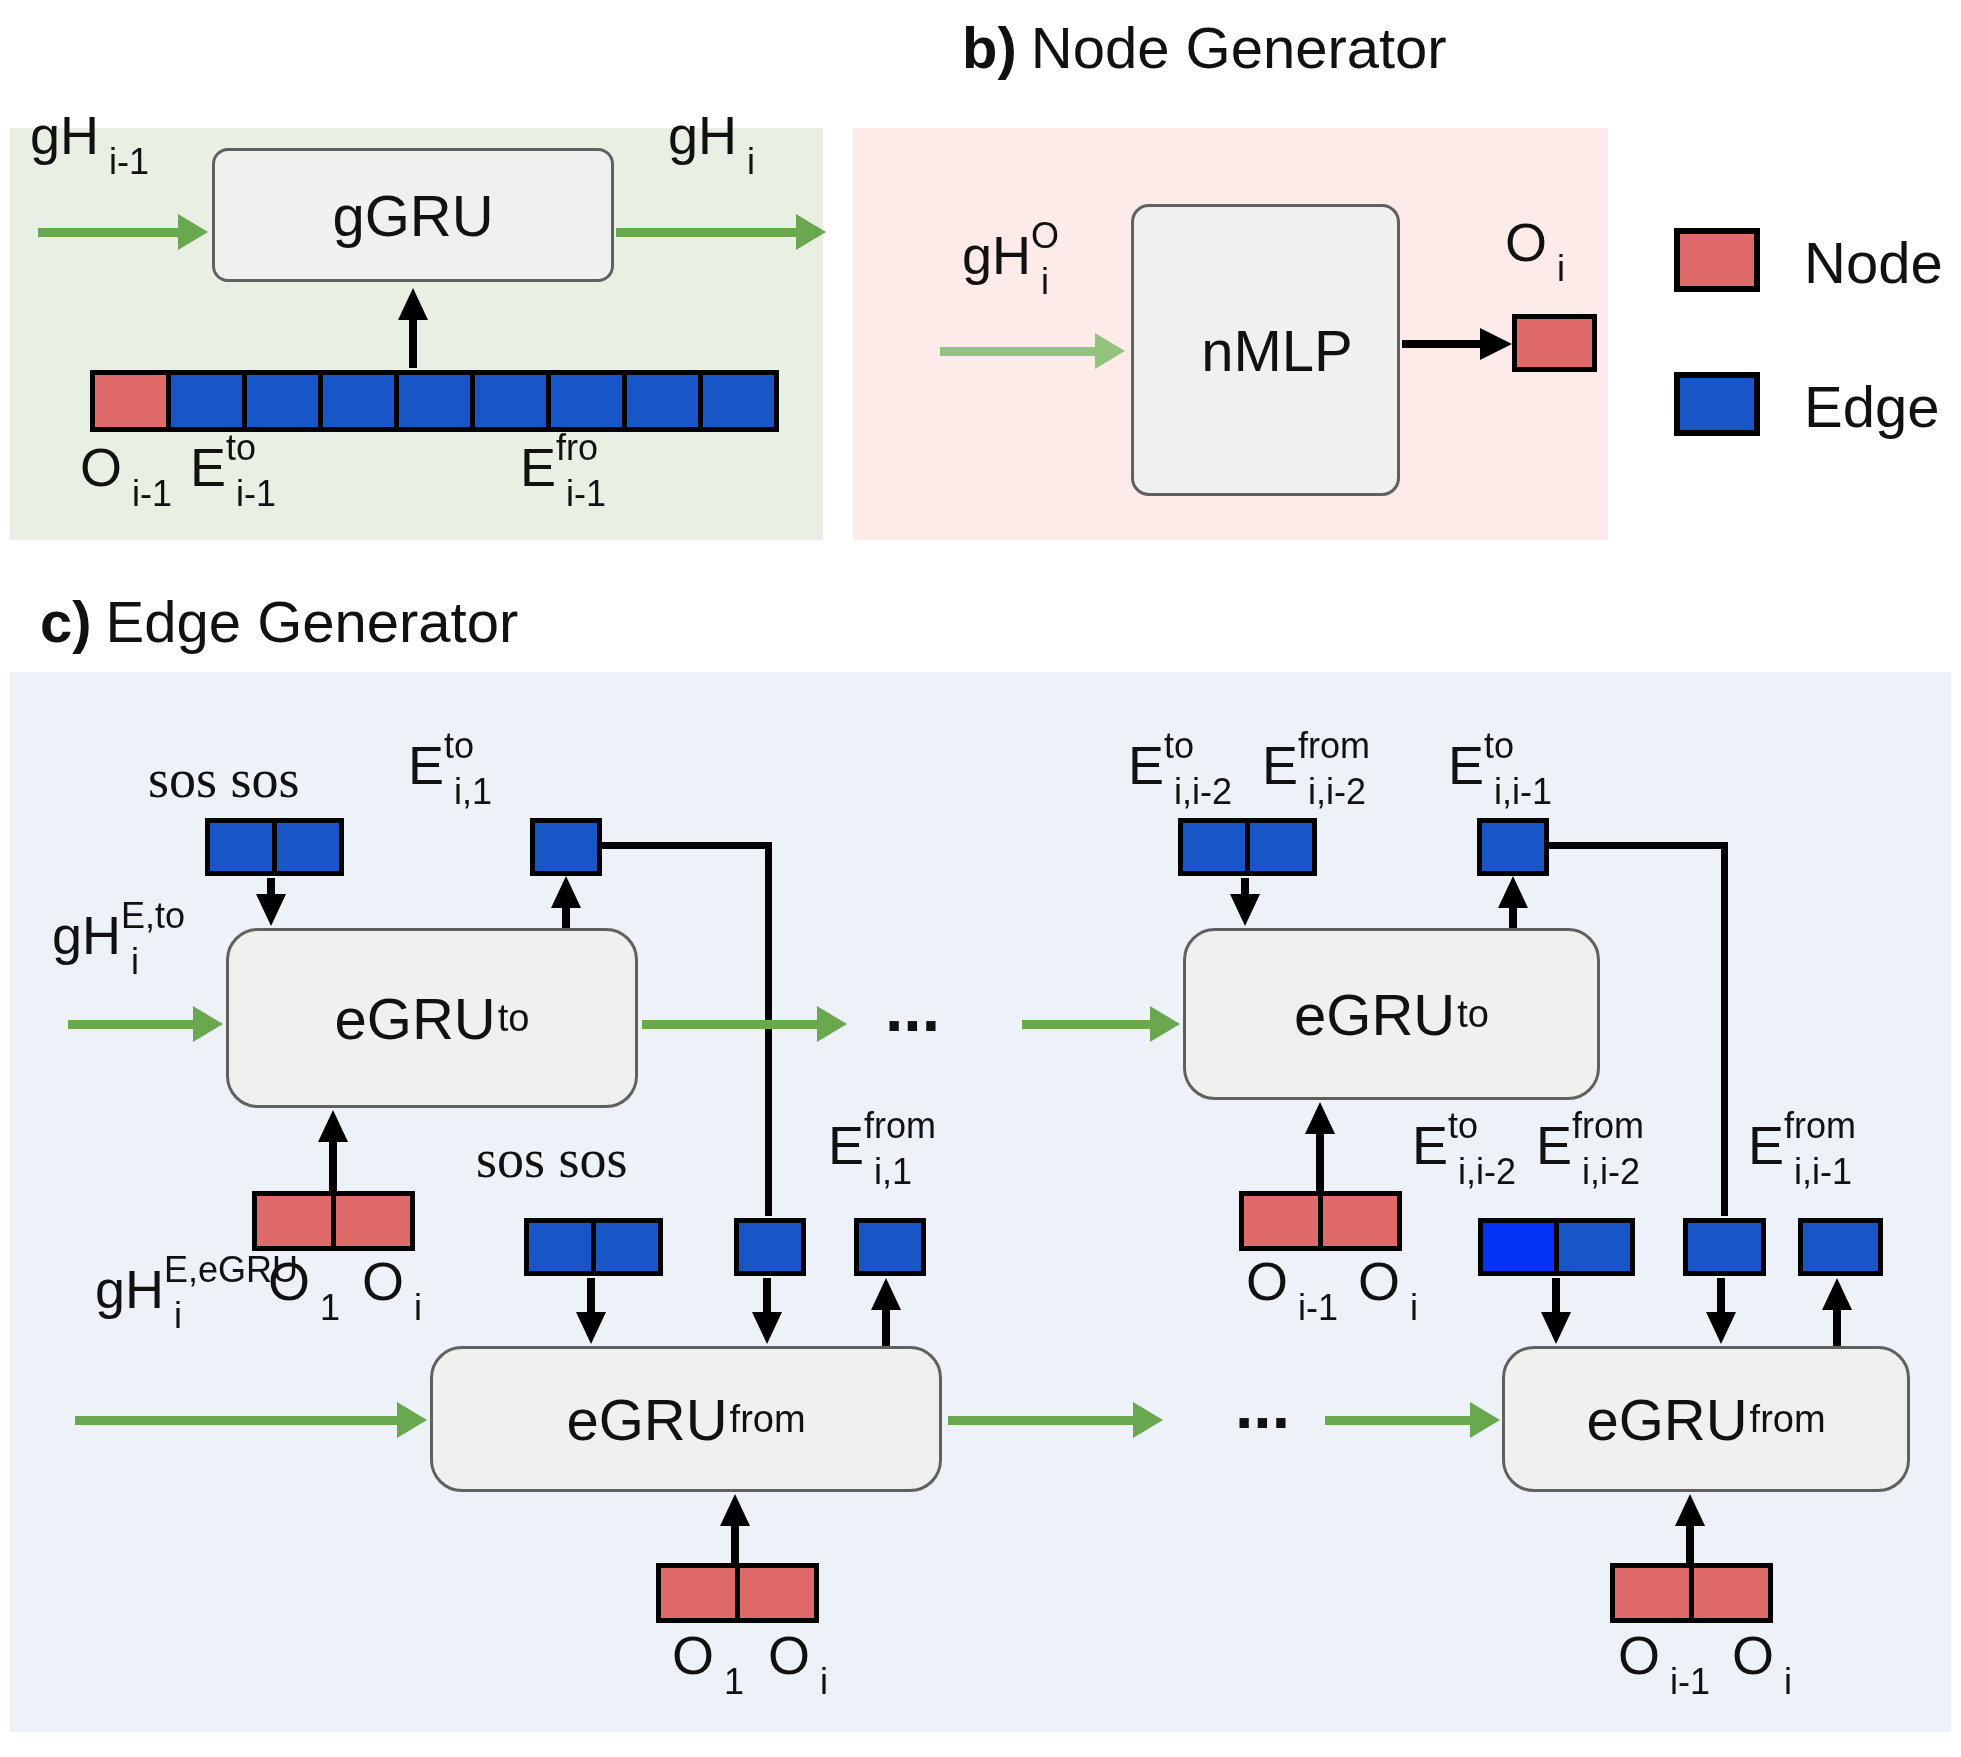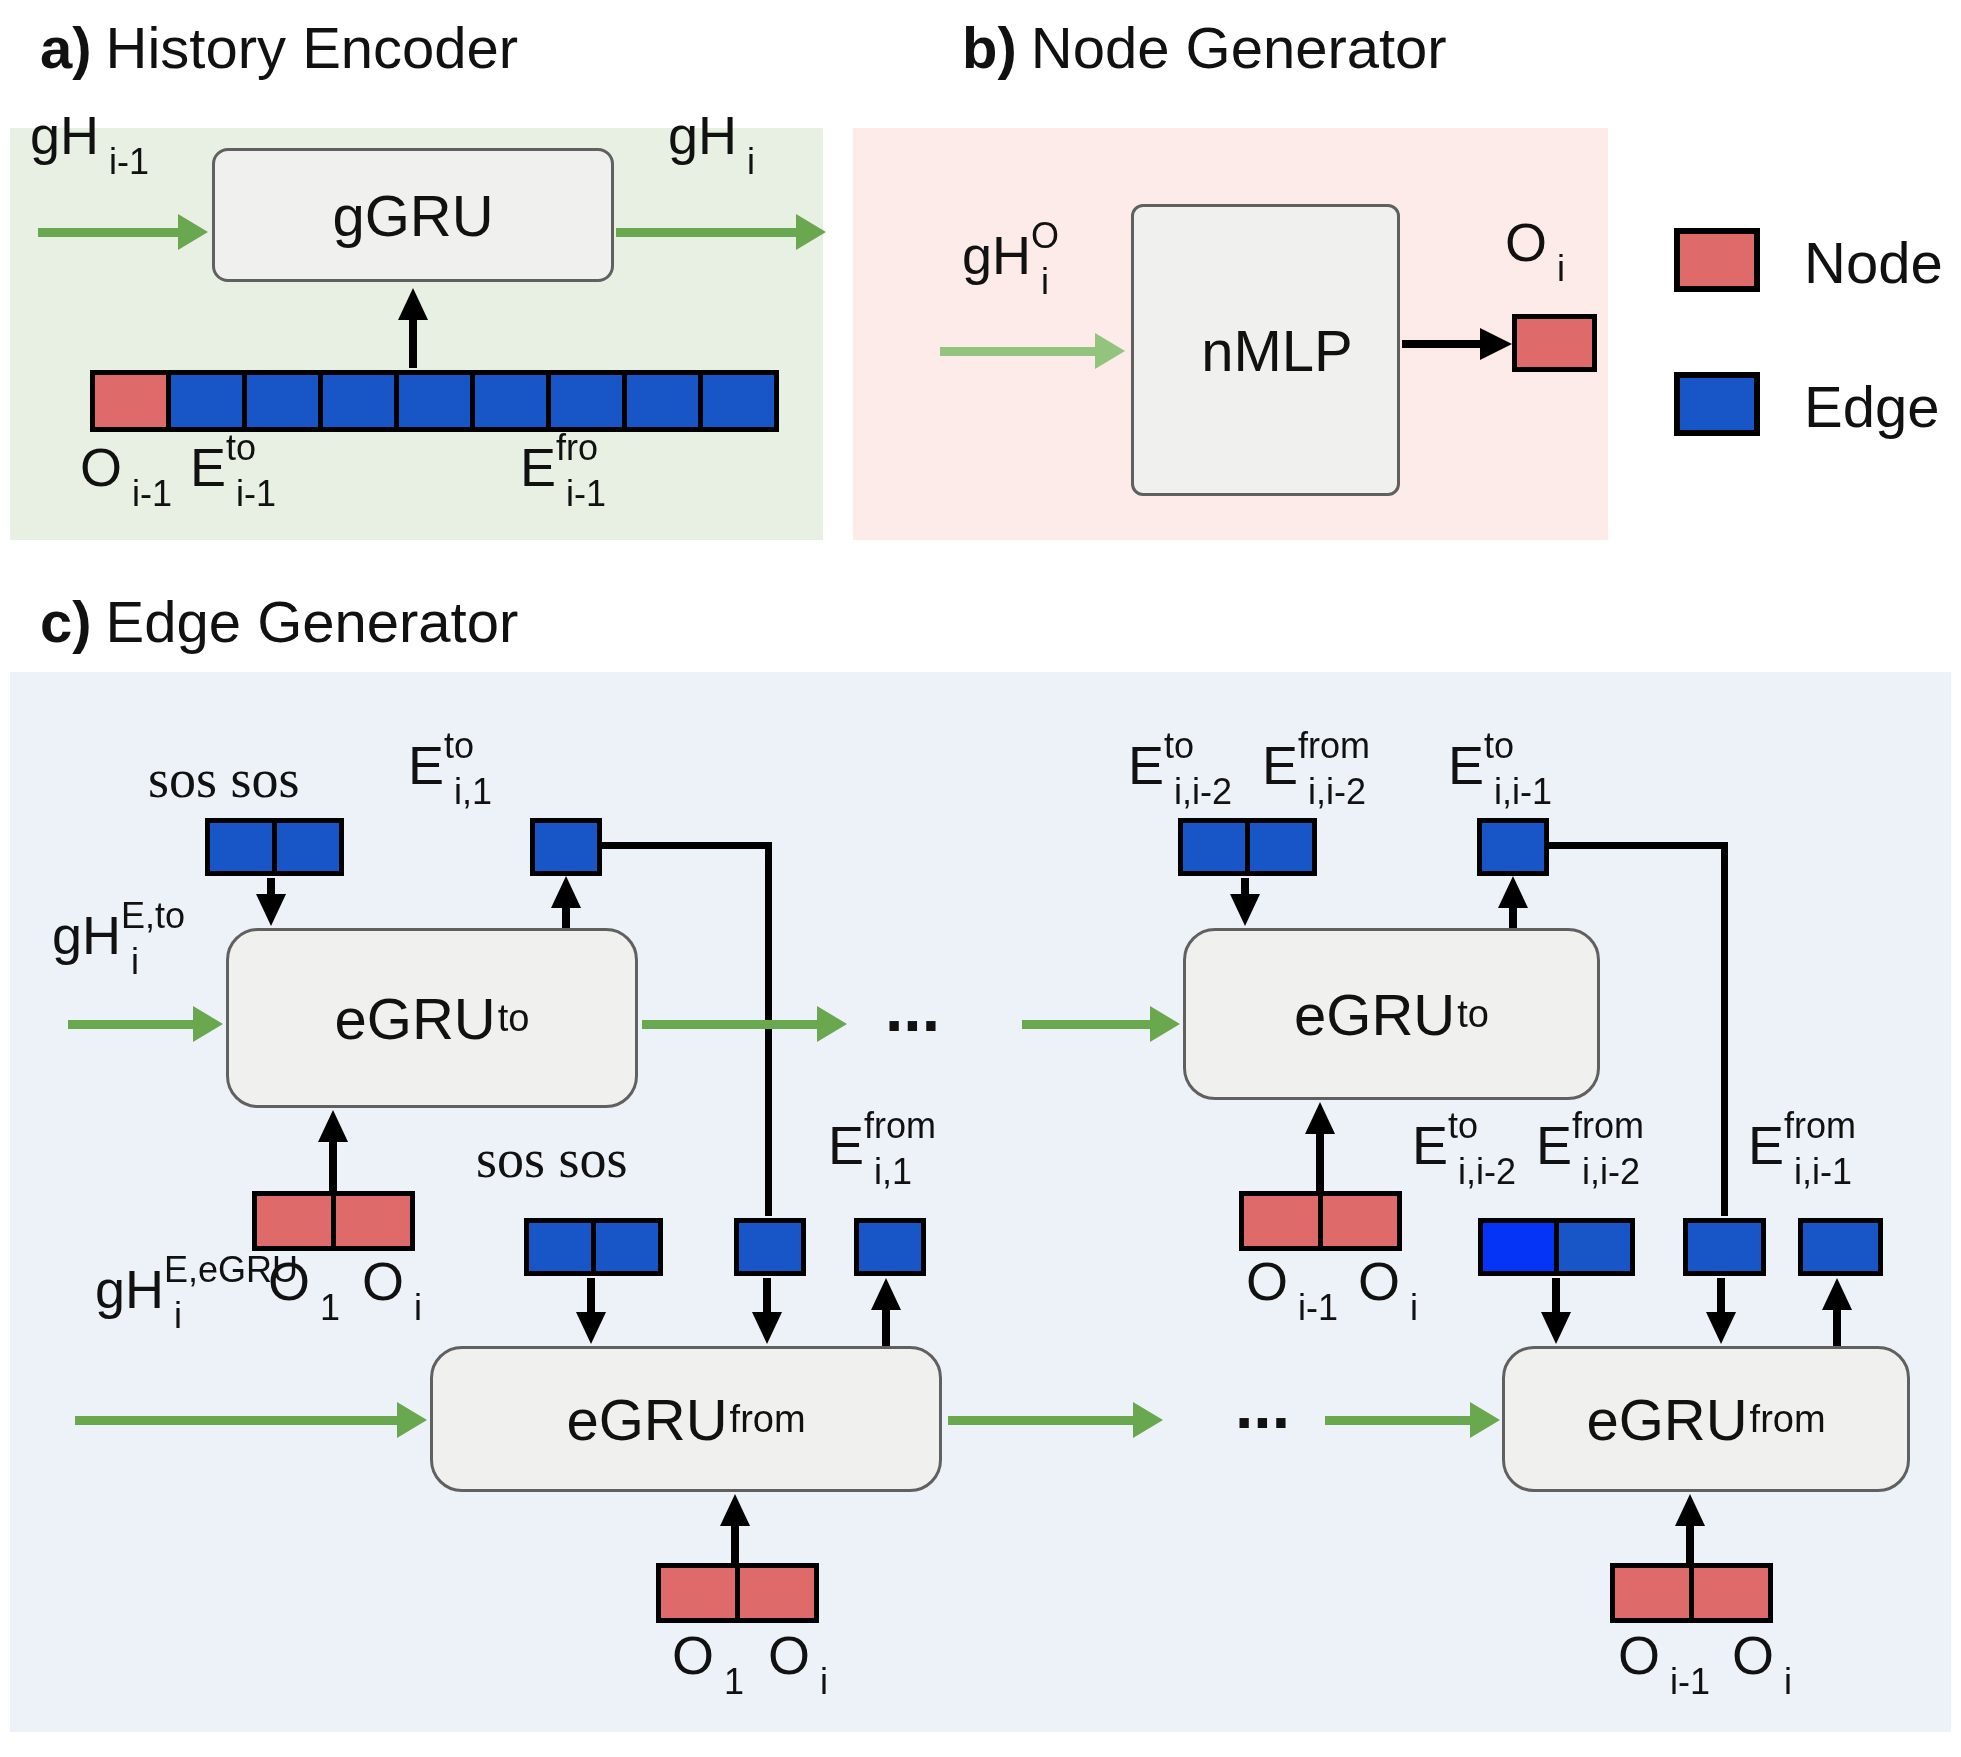--- a/index.html
+++ b/index.html
@@ -48,23 +48,20 @@
   .dots{position:absolute;font-size:66px;font-weight:bold;line-height:1;}
   
   .swatch{position:absolute;width:86px;height:64px;box-sizing:border-box;border:6px solid #000;}
   .legend-label{position:absolute;font-size:58px;line-height:1;}
 </style>
 </head>
 <body>
 
 <div id="figure" style="--node-red: #df6a6a; --edge-blue: #1856c8; --edge-blue-bright: #0634f6; --green-dark: #6aa84f; --green-light: #93c47d; --panel-a-bg: #e7f0e2; --panel-b-bg: #fcebe9; --panel-c-bg: #edf2f8; --box-fill: #f0f0ee; --box-border: #606060;">
 
-  <div class="title" style="left:40px;top:14px;">
-    <span class="pfx">a)</span><span>History Encoder</span>
-  </div>
   <div class="panel panel-a"></div>
 
   <div class="ml" style="left:30px;top:108px;">
     <span class="m">gH</span><span class="stack"><span class="sp"></span><span class="sb">i-1</span></span>
   </div>
   <div class="gshaft" style="left:38px;top:228px;width:140px;"></div>
   <div class="ghead" style="left:178px;top:214px;"></div>
 
   <div class="gbox" style="left:212px;top:148px;width:402px;height:134px;border-radius:16px;">
     <span>gGRU</span>
@@ -105,21 +102,21 @@
     <span class="pfx">b)</span><span>Node Generator</span>
   </div>
   <div class="panel panel-b"></div>
 
   <div class="ml" style="left:962px;top:228px;">
     <span class="m">gH</span><span class="stack"><span class="sp">O</span><span class="sb">i</span></span>
   </div>
   <div class="gshaft light" style="left:940px;top:347px;width:155px;"></div>
   <div class="ghead light" style="left:1095px;top:333px;"></div>
 
-  <div class="gbox" style="left:1131px;top:204px;width:269px;height:292px;border-radius:12px;padding-left:23px;">
+  <div class="gbox" style="left:1131px;top:204px;width:269px;height:292px;border-radius:18px;padding-left:23px;">
     <span>nMLP</span>
   </div>
 
   <div class="bshaft" style="left:1402px;top:340px;width:78px;"></div>
   <div class="head-right" style="left:1480px;top:328px;"></div>
 
   <div class="ml" style="left:1505px;top:215px;">
     <span class="m">O</span><span class="stack"><span class="sp"></span><span class="sb">i</span></span>
   </div>
   <div class="scell" style="left:1512px;top:314px;width:85px;height:58px;background:var(--node-red,#df6a6a);"></div>

